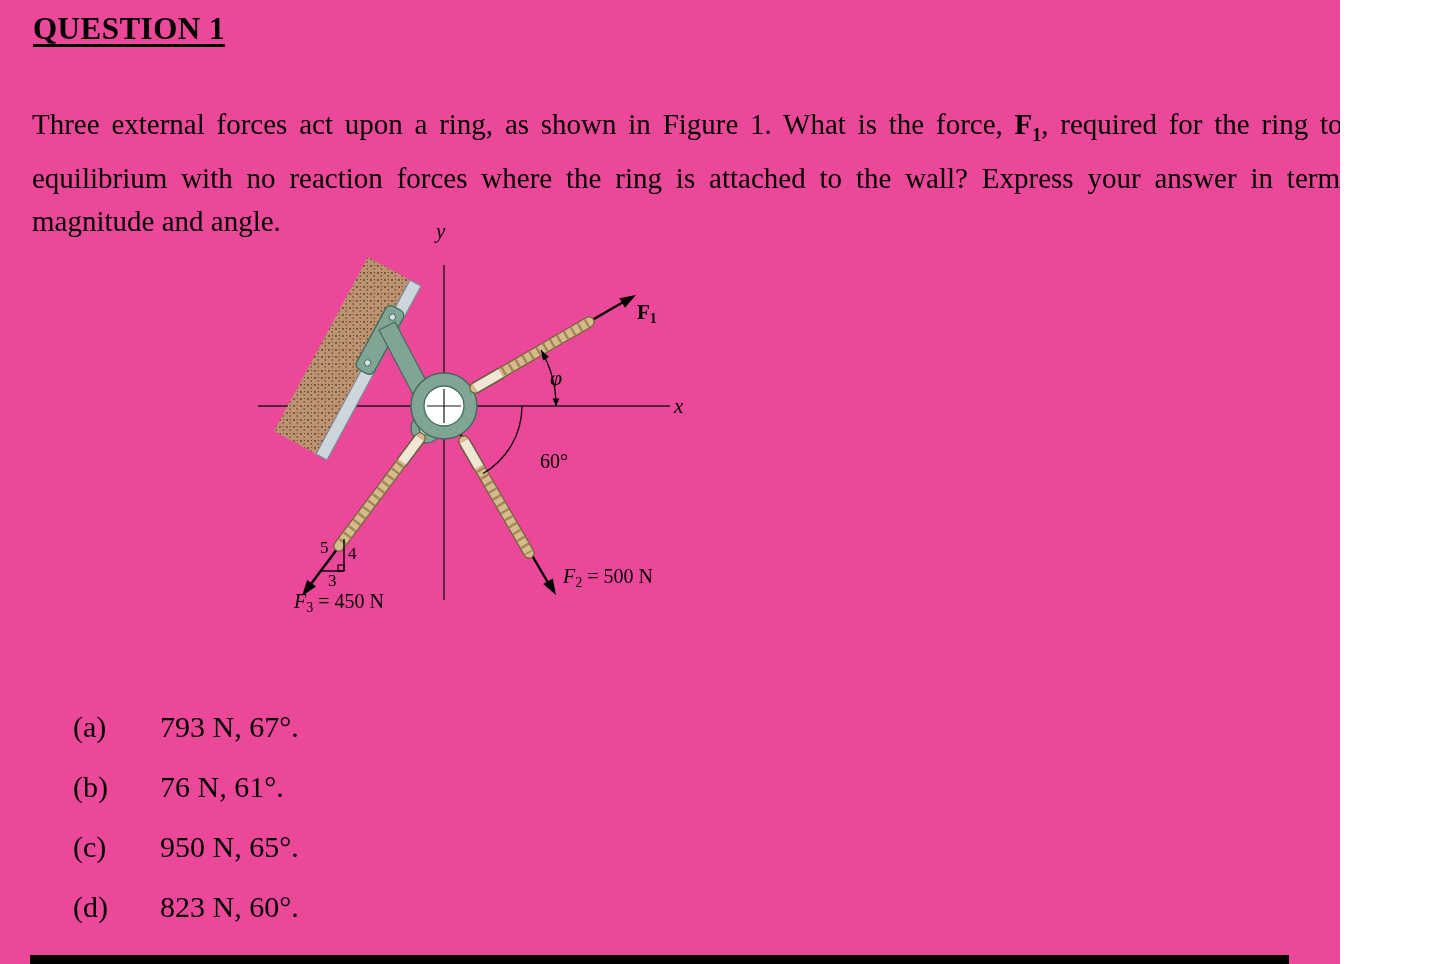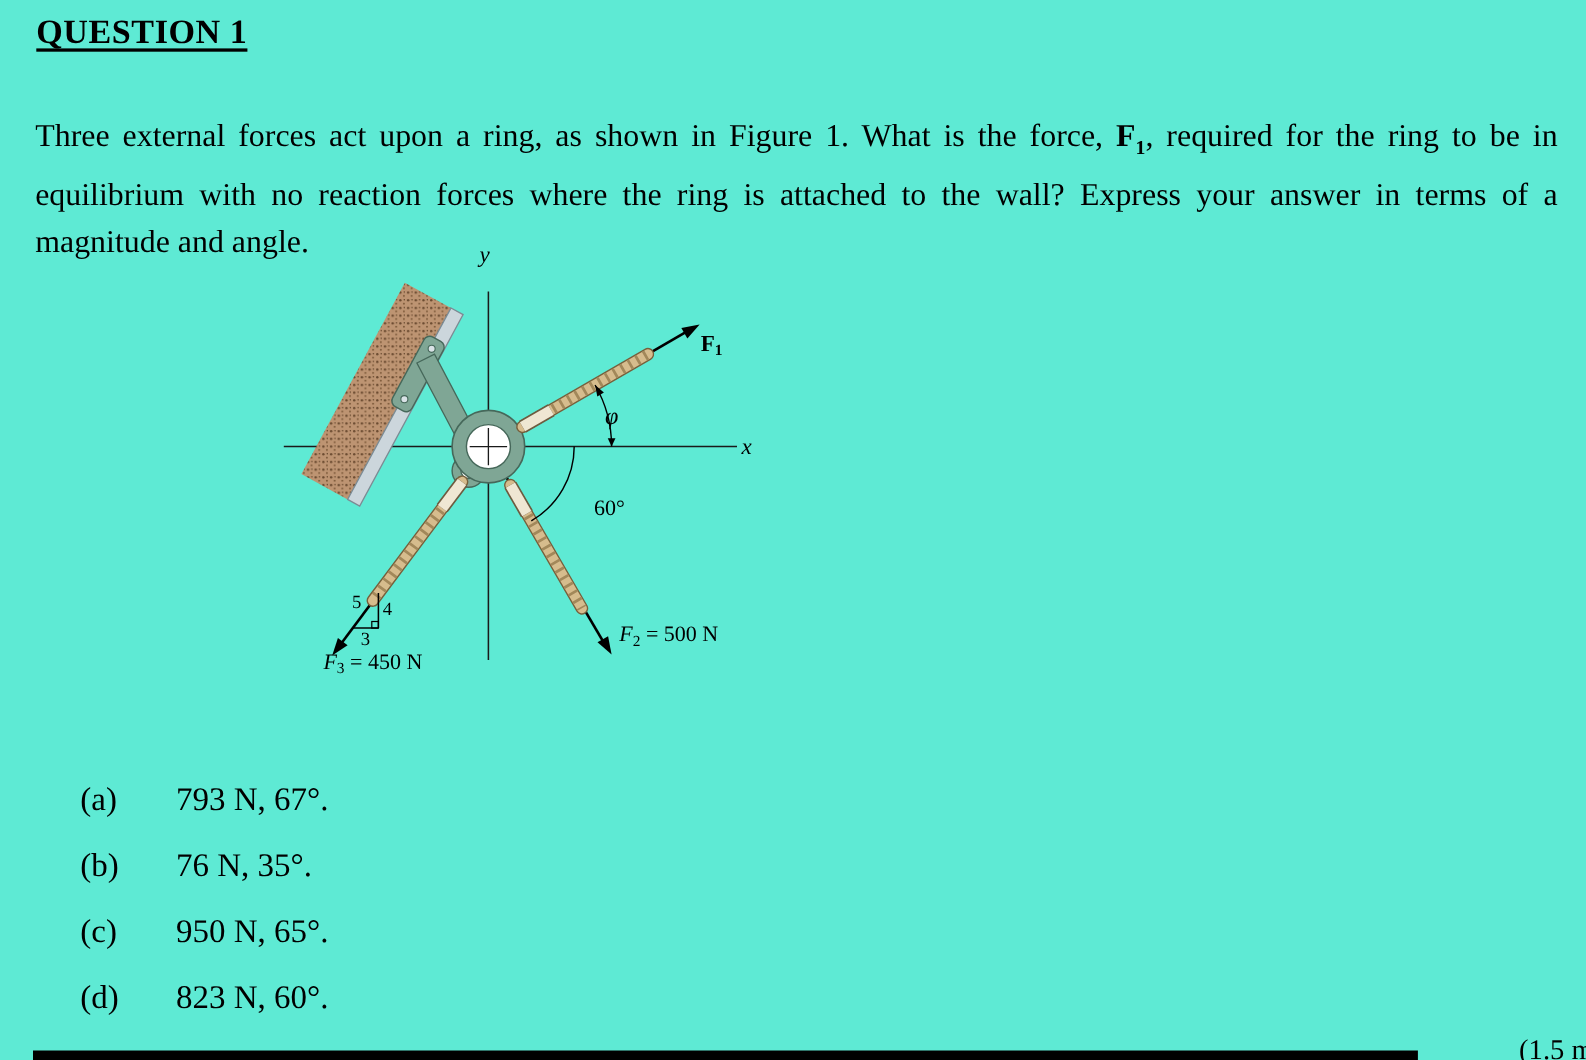--- a/index.html
+++ b/index.html
@@ -1,17 +1,17 @@
 <!DOCTYPE html>
 <html><head>
 <meta charset="utf-8">
 <style>
   html,body { margin:0; padding:0; background:#ffffff; }
   .page {
-    position:relative; width:1442px; height:964px; background:#5eead4;
+    position:relative; width:1340px; height:964px; background:#ec4899;
     font-family:"Liberation Serif", serif; color:#000; overflow:hidden;
   }
   .title {
     position:absolute; left:33px; top:11px; font-size:31px; font-weight:bold;
     text-decoration:underline; text-decoration-thickness:3px; text-underline-offset:5px;
     letter-spacing:0.5px;
   }
   .qtext {
     position:absolute; left:32px; top:74px; width:1384px;
     font-size:29px; line-height:43px; text-align:justify;
@@ -137,21 +137,21 @@
   </div>
 
 
   <div class="choices">
     <div class="choice">
       <span class="choice-label">(a)</span>
       <span class="choice-text">793 N, 67°.</span>
     </div>
     <div class="choice">
       <span class="choice-label">(b)</span>
-      <span class="choice-text">76 N, 35°.</span>
+      <span class="choice-text">76 N, 61°.</span>
     </div>
     <div class="choice">
       <span class="choice-label">(c)</span>
       <span class="choice-text">950 N, 65°.</span>
     </div>
     <div class="choice">
       <span class="choice-label">(d)</span>
       <span class="choice-text">823 N, 60°.</span>
     </div>
   </div>

